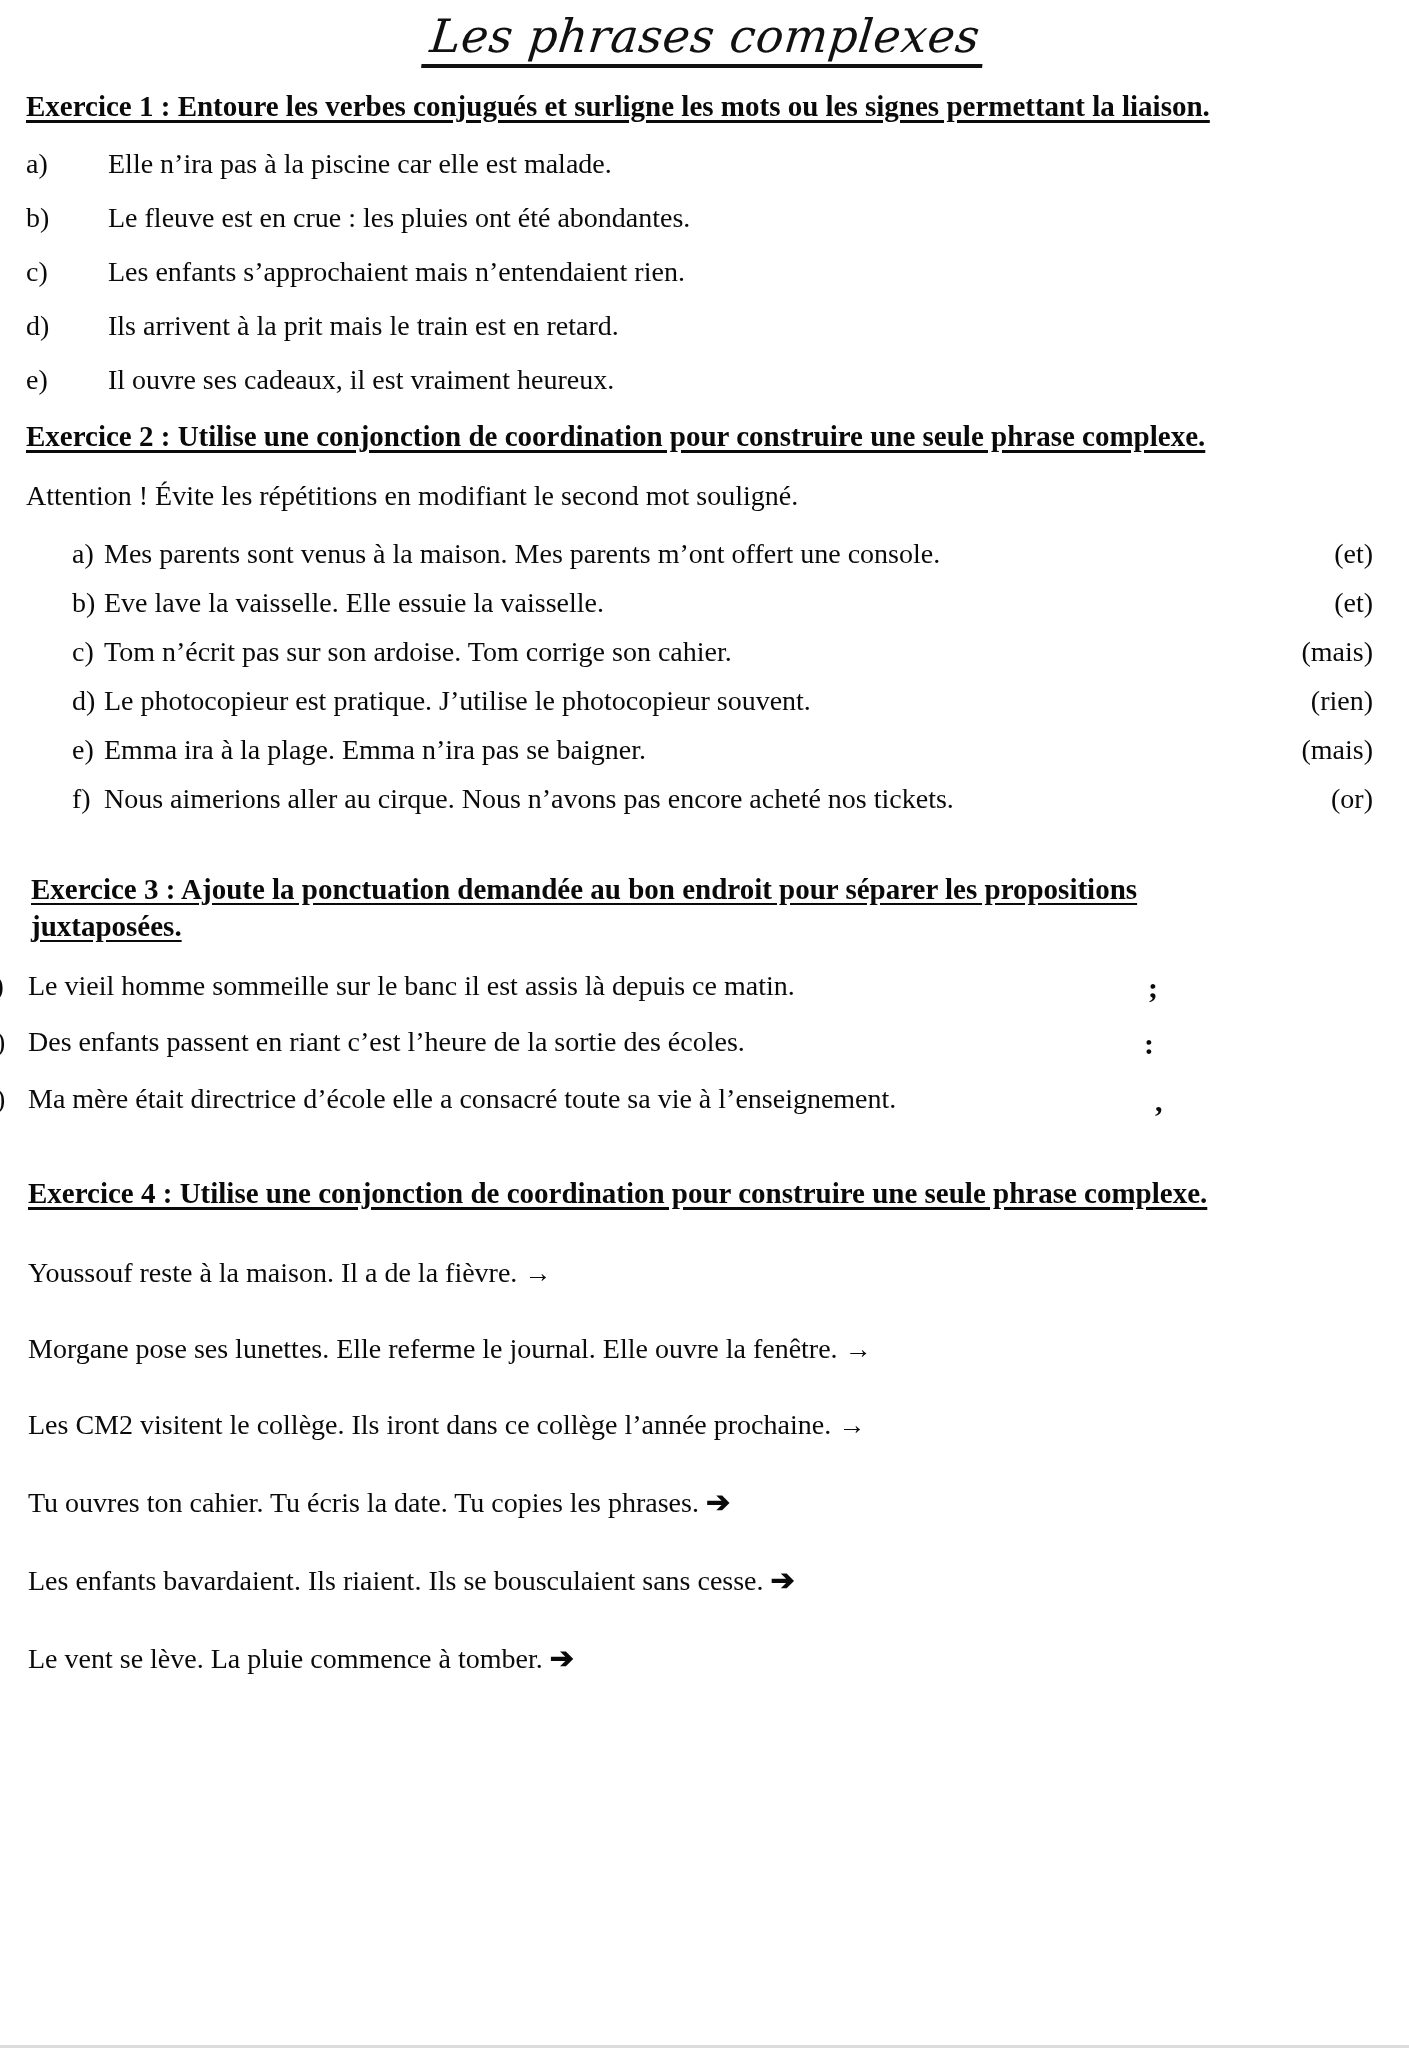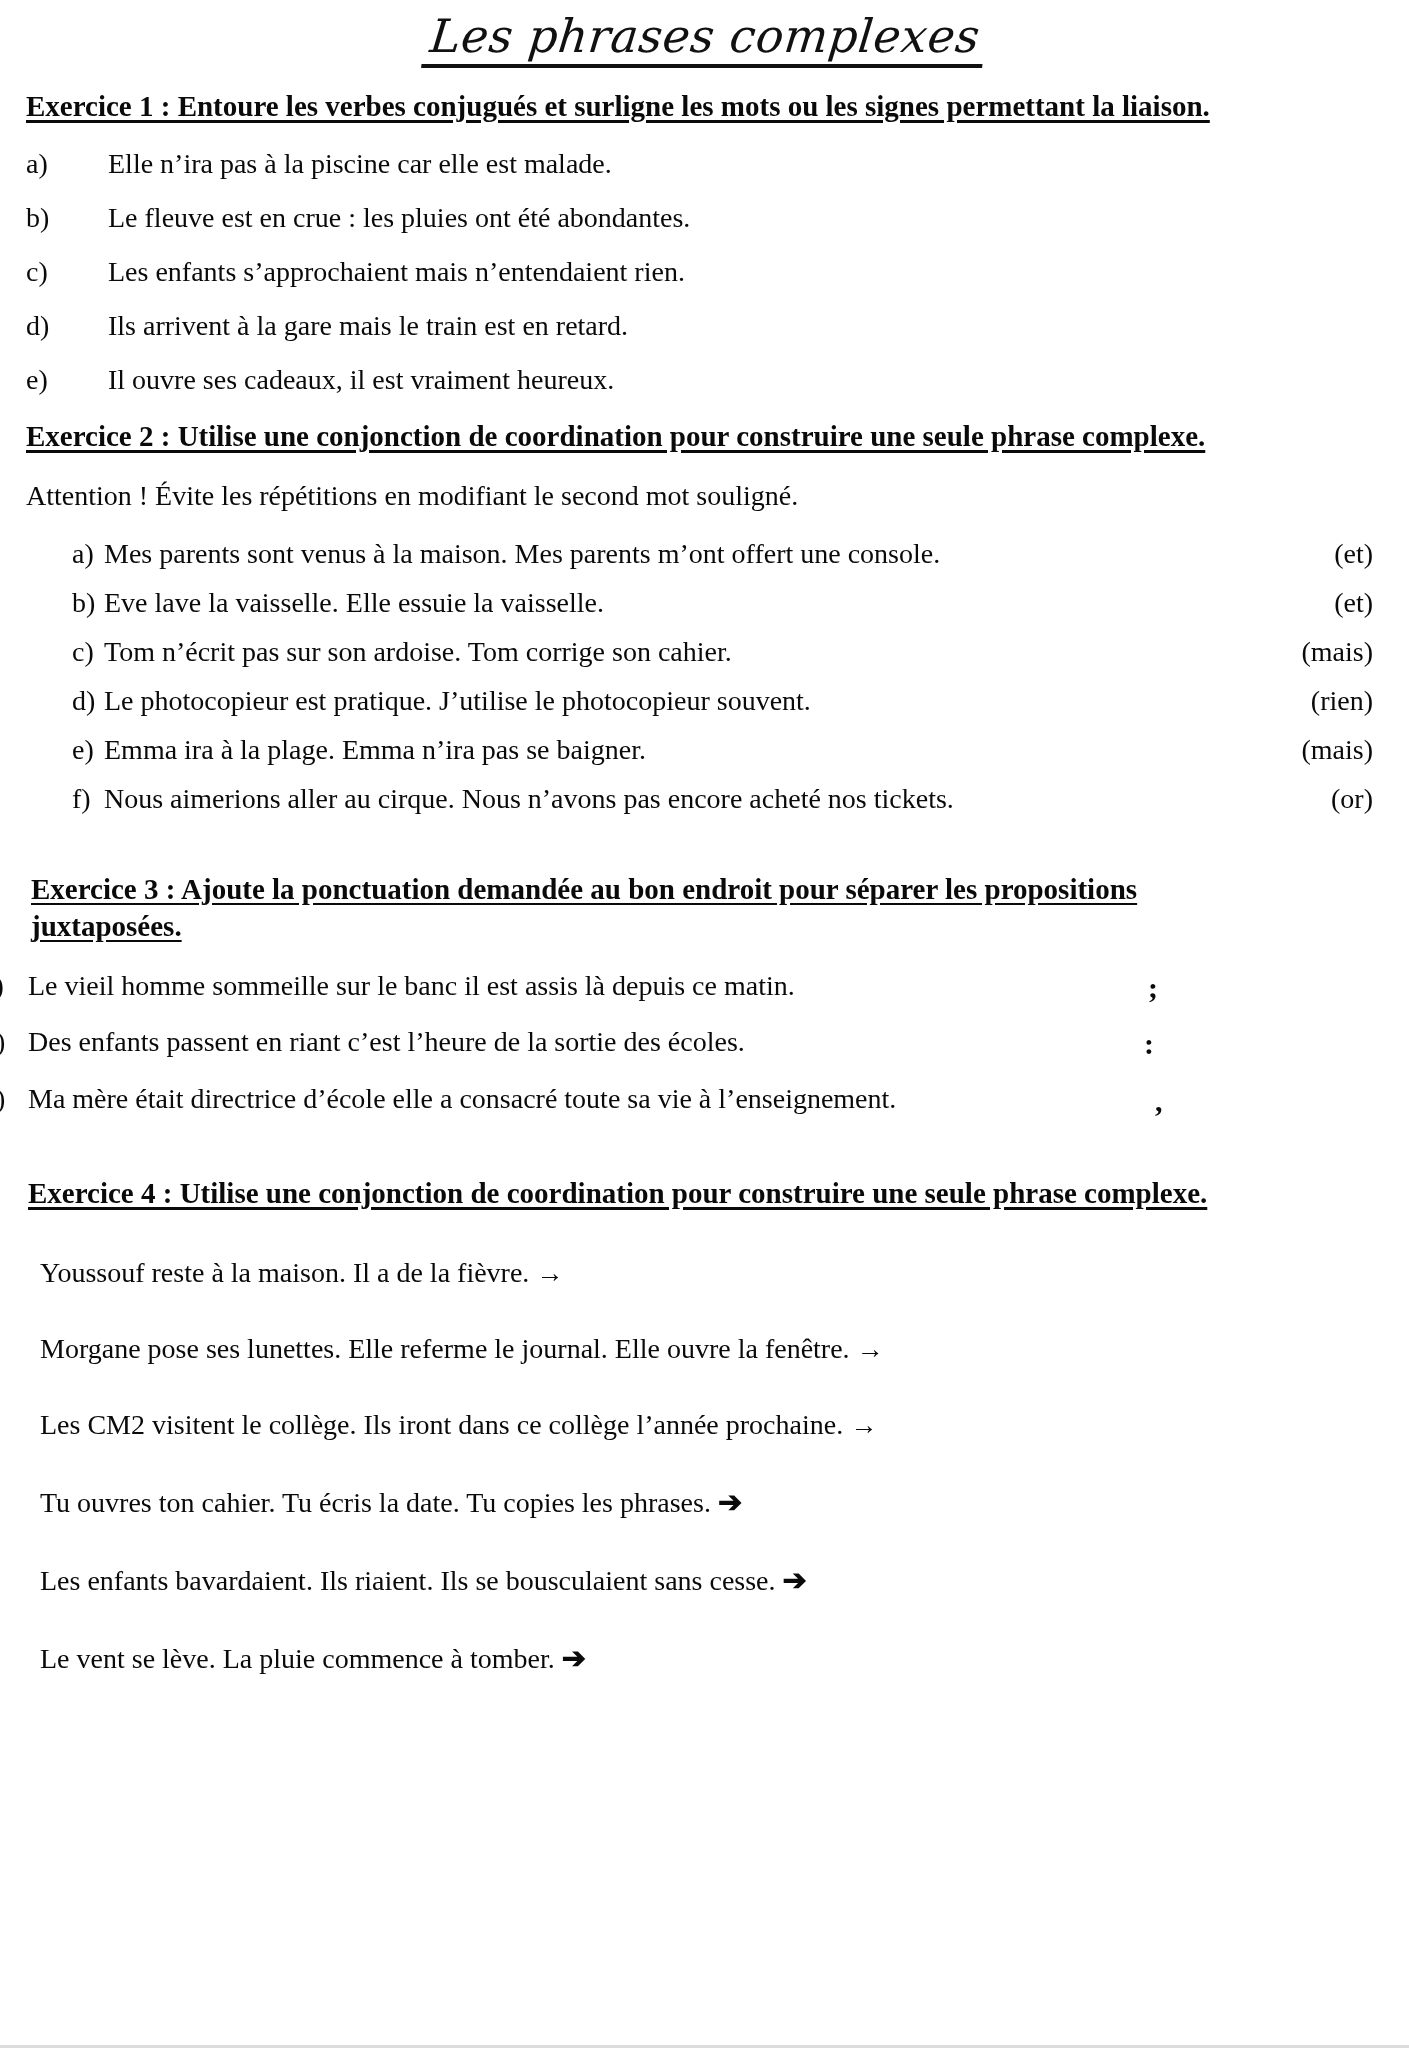--- a/index.html
+++ b/index.html
@@ -151,21 +151,21 @@
     bottom: 2px;
   }
 
   
   .ex4-list {
     margin: 24px 0 0 0;
     padding: 0;
     list-style: none;
   }
   .ex4-list .row {
-    padding-left: 40px;
+    padding-left: 28px;
     margin-bottom: 22px;
     font-size: 28px;
     margin-top: 44px;
   }
   .arrow-thin { font-size: 27px; }
   .arrow-bold { font-size: 29px; font-weight: 700; }
 
   
   .scan-edge {
     position: absolute;
@@ -195,21 +195,21 @@
       <li class="row">
         <span class="marker">b)</span>
         <span class="sentence">Le fleuve est en crue : les pluies ont été abondantes.</span>
       </li>
       <li class="row">
         <span class="marker">c)</span>
         <span class="sentence">Les enfants s’approchaient mais n’entendaient rien.</span>
       </li>
       <li class="row">
         <span class="marker">d)</span>
-        <span class="sentence">Ils arrivent à la gare mais le train est en retard.</span>
+        <span class="sentence">Ils arrivent à la prit mais le train est en retard.</span>
       </li>
       <li class="row">
         <span class="marker">e)</span>
         <span class="sentence">Il ouvre ses cadeaux, il est vraiment heureux.</span>
       </li>
     </ul>
 
   <div class="ex-heading h2">Exercice 2 : Utilise une conjonction de coordination pour construire une seule phrase complexe.</div>
 
   <div class="attention">

